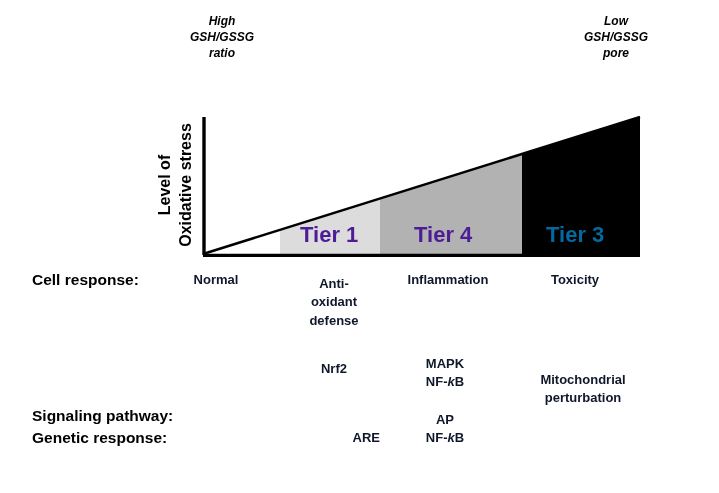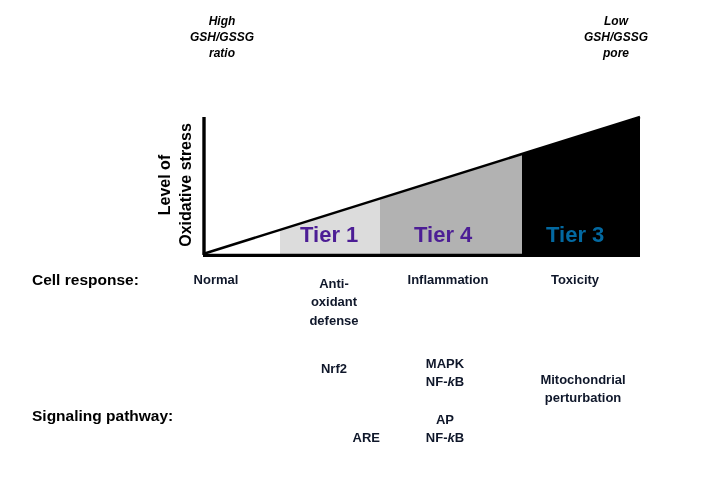--- a/index.html
+++ b/index.html
@@ -169,19 +169,20 @@
 
   <div class="row-title" id="row-title-1">Signaling pathway:</div>
 
   <div class="cell" id="cell-1-1">Nrf2</div>
 
   <div class="cell" id="cell-1-2">MAPK<br>NF-<i>k</i>B</div>
 
   <div class="cell" id="cell-1-3">Mitochondrial
 perturbation</div>
 
+  <div class="row-title" id="row-title-2">Genetic response:</div>
 
   <div class="cell" id="cell-2-1">ARE</div>
 
   <div class="cell" id="cell-2-2">AP<br>NF-<i>k</i>B</div>
 
 
 </div>
 
 </body></html>

